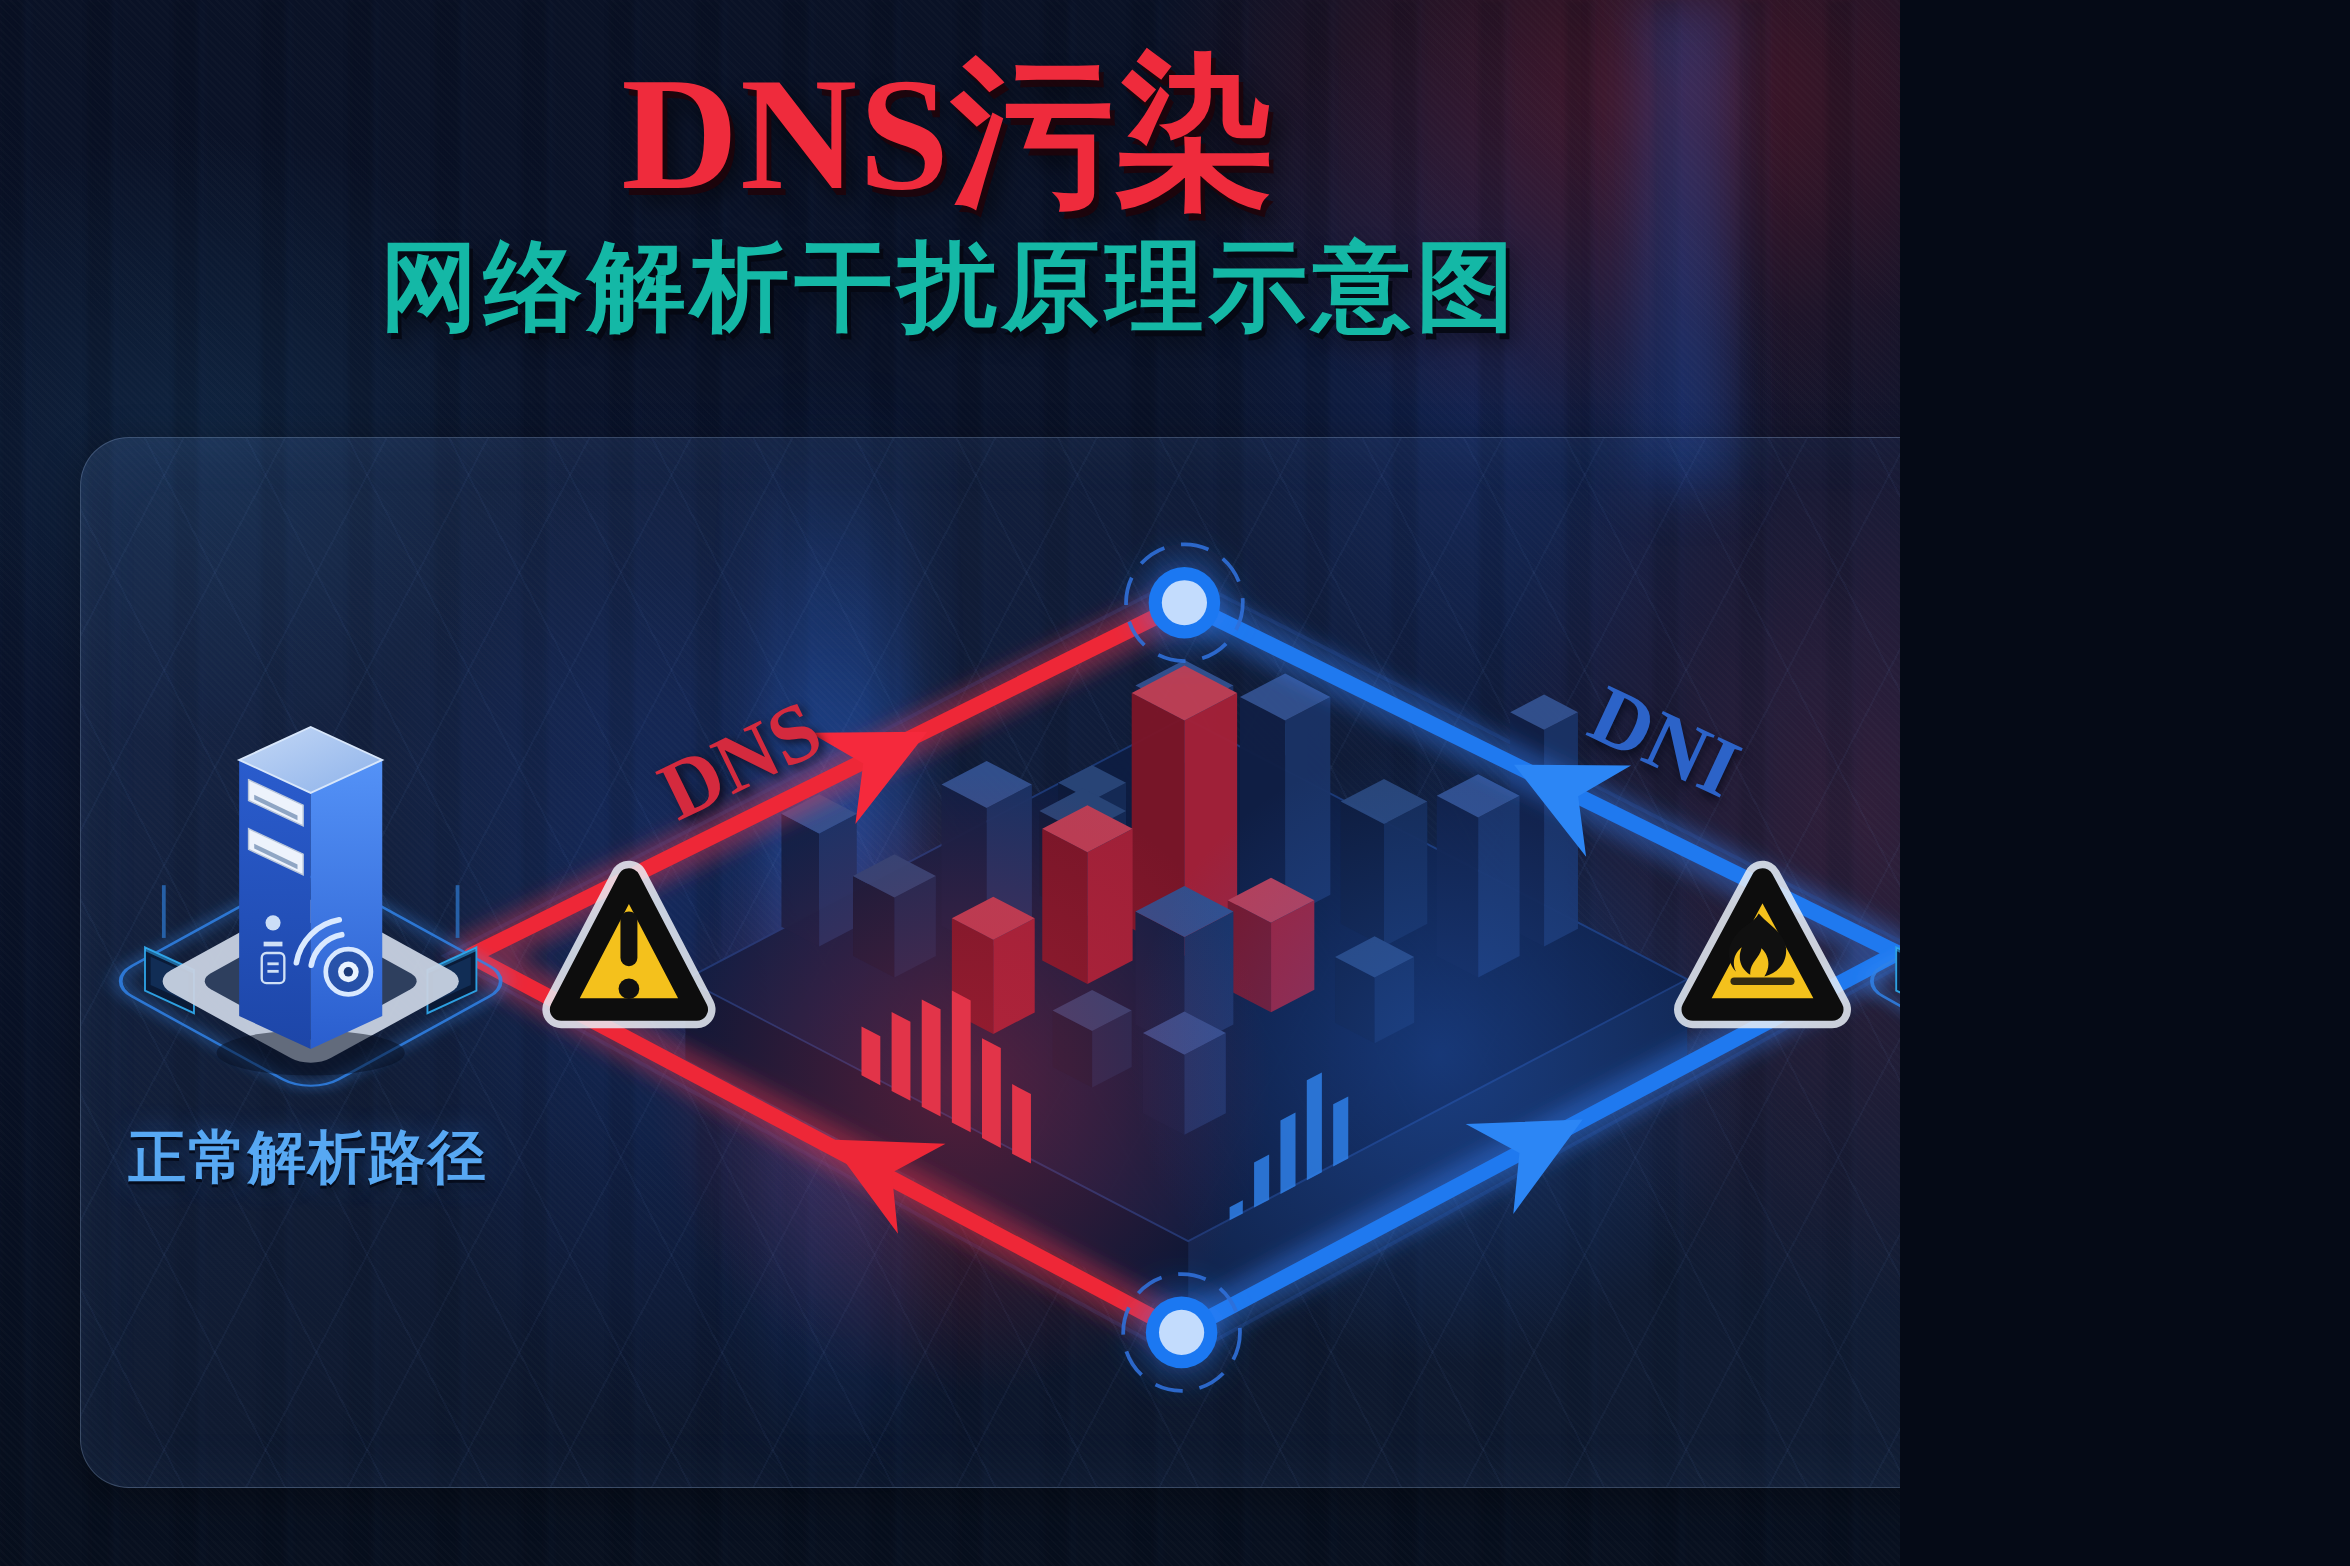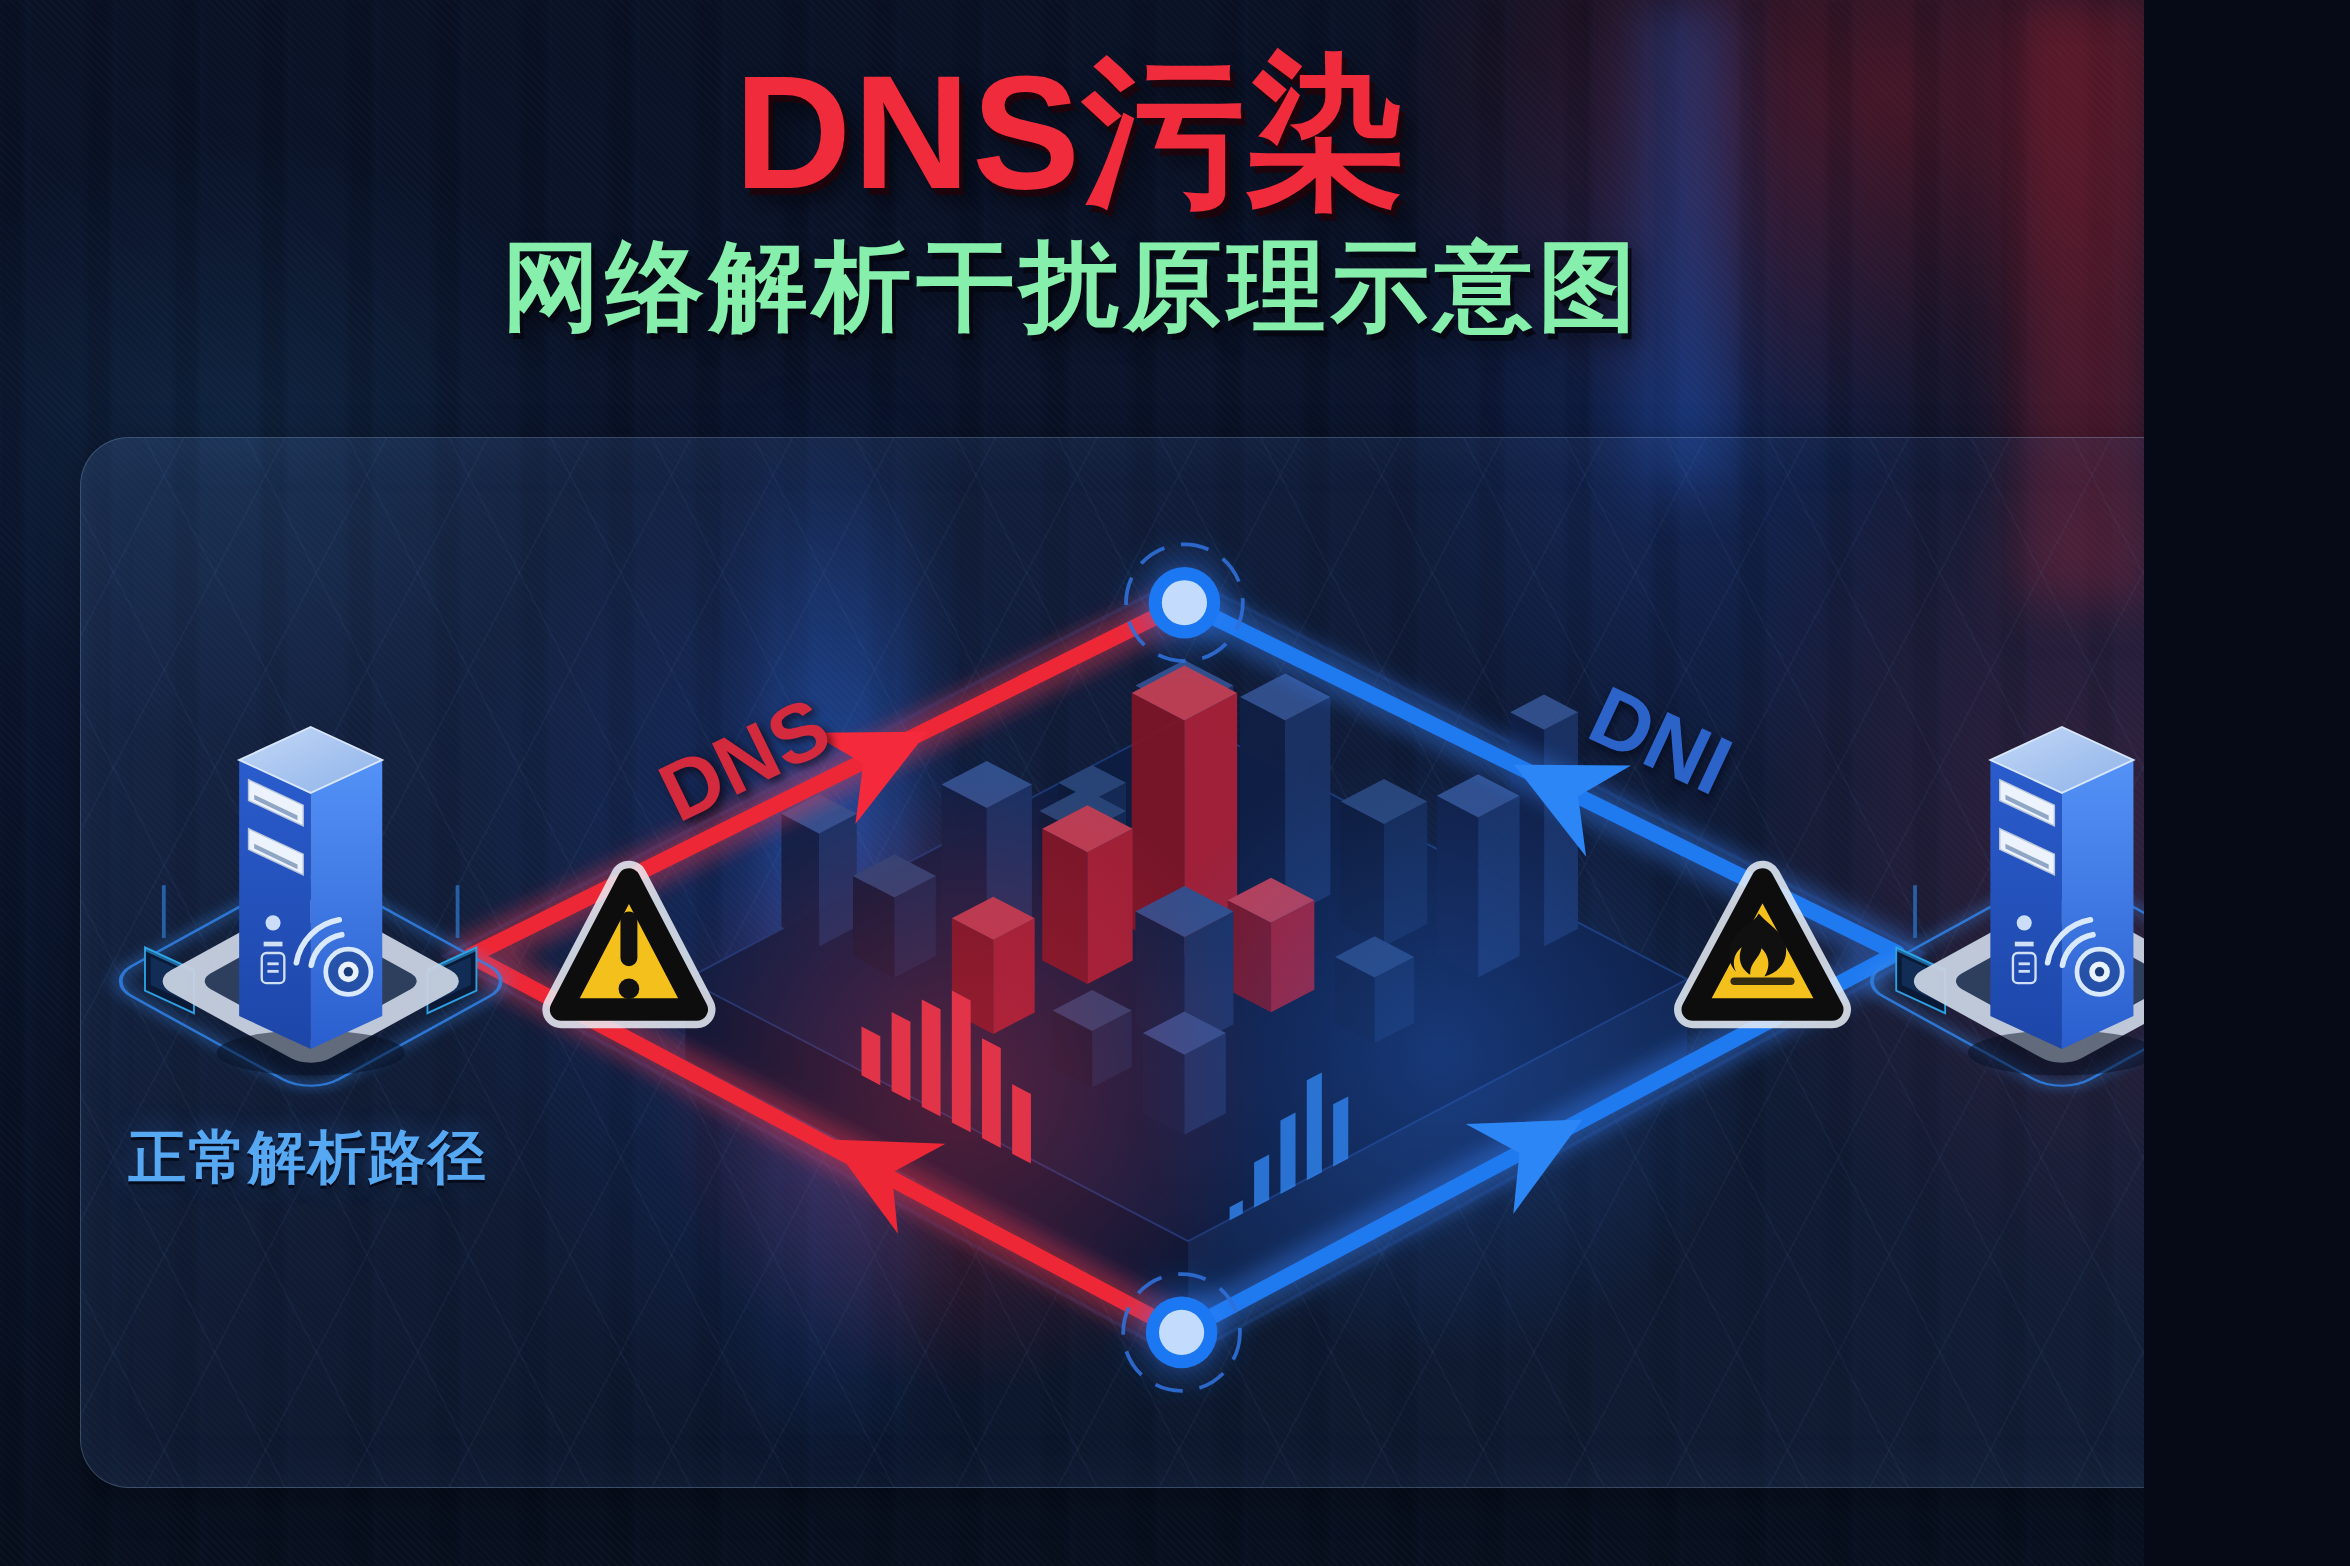--- a/index.html
+++ b/index.html
@@ -1,17 +1,17 @@
 <!DOCTYPE html>
 <html style="font-size:15px"><head>
 <meta charset="utf-8">
 <style>
   html,body{margin:0;padding:0;background:#050a16;}
-  #stage{position:relative;width:2144px;height:1567px;overflow:hidden;
-         background:#0a1226;font-family:Liberation Sans, sans-serif;}
+  #stage{position:relative;width:1900px;height:1567px;overflow:hidden;
+         background:#0a1226;font-family:Liberation Serif, serif;}
 
   
   .bg-base{position:absolute;inset:0;background:
     radial-gradient(847px 584px at 88% 6%,  rgba(150,28,40,.42), transparent 62%),
     radial-gradient(640px 847px at 98% 52%, rgba(140,35,55,.28), transparent 60%),
     radial-gradient(490px 678px at 78% 26%, rgba(35,70,165,.32), transparent 60%),
     radial-gradient(584px 490px at 11% 28%, rgba(35,95,140,.22), transparent 62%),
     radial-gradient(452px 810px at 35% 58%, rgba(25,70,190,.26), transparent 65%),
     linear-gradient(180deg,#0a1226 0%,#0b152e 45%,#08101f 100%);}
   .bg-racks{position:absolute;inset:0;opacity:.30;filter:blur(2.8px);background:
@@ -35,21 +35,21 @@
     repeating-linear-gradient(117.5deg, rgba(115,155,225,.055) 0 1.9px, transparent 1.9px 90px);}
 
   
   #scene{position:absolute;left:0;top:0;width:2350px;height:1567px;}
 
   
   .title{position:absolute;left:50%;top:24.5px;transform:translateX(-50%);
     font-size:162px;font-weight:900;color:#ef2b3c;letter-spacing:1.9px;white-space:nowrap;
     text-shadow:4.7px 6.6px 0 rgba(32,3,9,.85), 10.4px 14px 22.6px rgba(0,0,0,.55);}
   .subtitle{position:absolute;left:50%;top:222px;transform:translateX(-50%);
-    font-size:98px;font-weight:900;color:#86efac;letter-spacing:5.6px;white-space:nowrap;
+    font-size:98px;font-weight:900;color:#14b8a6;letter-spacing:5.6px;white-space:nowrap;
     text-shadow:3.8px 5.6px 0 rgba(5,8,18,.9), 8.5px 12.2px 21px rgba(0,0,0,.5);}
   .path-label{position:absolute;font-weight:900;white-space:nowrap;}
   .dns-label{left:657px;top:712px;font-size:83px;color:#d42a3e;transform:rotate(-26deg);
     text-shadow:2.8px 4.7px 9.4px rgba(12,0,6,.65);}
   .dni-label{left:1589px;top:693px;font-size:83px;color:#2c63c8;transform:rotate(25deg);
     text-shadow:2.8px 4.7px 9.4px rgba(0,5,16,.65);}
   .endpoint-label{position:absolute;transform:translateX(-50%);font-size:58px;font-weight:900;
     color:#57a8f3;letter-spacing:1.9px;white-space:nowrap;
     text-shadow:0 2.8px 0 rgba(4,10,26,.9), 3.8px 6.6px 11.3px rgba(0,0,0,.6), 0 0 26px rgba(60,140,255,.45);}
   .ep-left{left:308px;top:1119px;}

